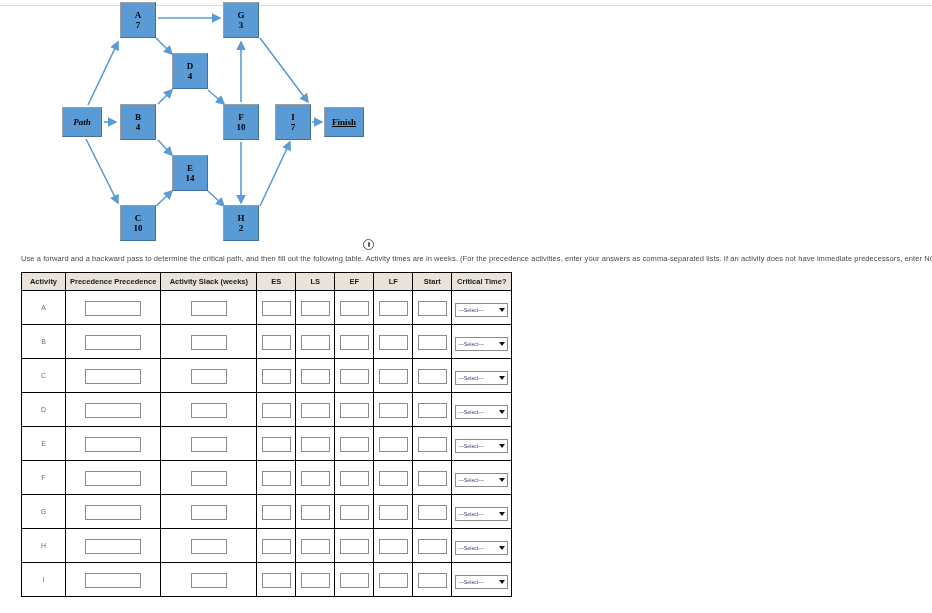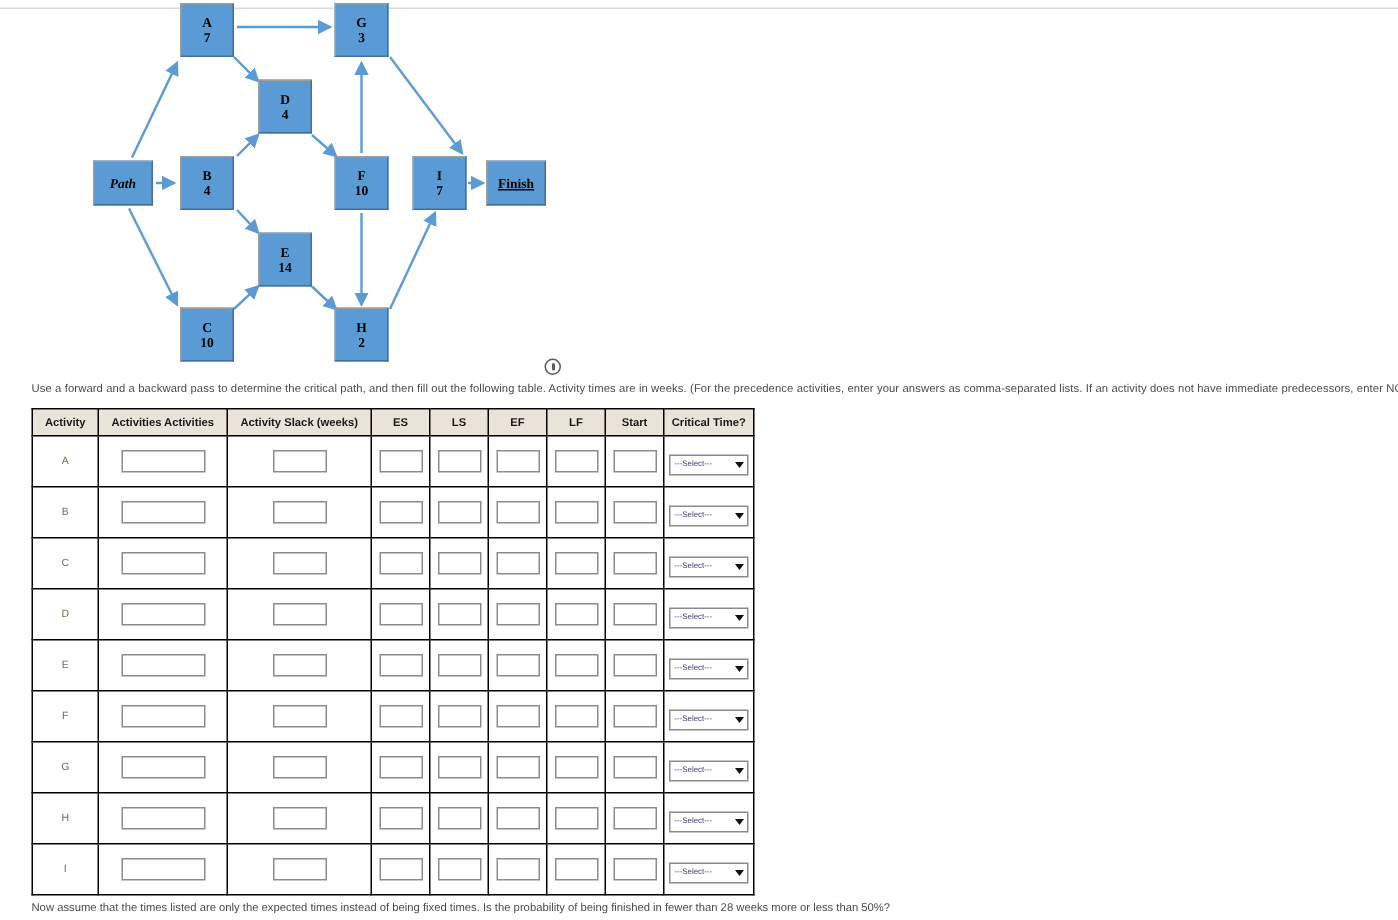--- a/index.html
+++ b/index.html
@@ -260,21 +260,21 @@
   </div>
 
   <div class="info-icon"></div>
 
   <div class="instr">Use a forward and a backward pass to determine the critical path, and then fill out the following table. Activity times are in weeks. (For the precedence activities, enter your answers as comma-separated lists. If an activity does not have immediate predecessors, enter NONE.)</div>
 
   <table id="grid">
     <thead>
       <tr>
         <th class="cw-act">Activity</th>
-        <th class="cw-prec">Activities Activities</th>
+        <th class="cw-prec">Precedence Precedence</th>
         <th class="cw-time">Activity Slack (weeks)</th>
         <th class="cw-num">ES</th>
         <th class="cw-num">LS</th>
         <th class="cw-num">EF</th>
         <th class="cw-num">LF</th>
         <th class="cw-num">Start</th>
         <th class="cw-cp">Critical Time?</th>
       </tr>
     </thead>
     <tbody id="grid-body">
@@ -400,15 +400,14 @@
           <td class="cw-num"><input type="text" class="tbox num" value="" style=""></td>
           <td class="cw-num"><input type="text" class="tbox num" value="" style=""></td>
           <td class="cw-cp"><div class="selbox">
               <span class="seltext">---Select---</span>
               <span class="chev"></span>
             </div></td>
         </tr>
       </tbody>
   </table>
 
-  <div class="bottom-note">Now assume that the times listed are only the expected times instead of being fixed times. Is the probability of being finished in fewer than 28 weeks more or less than 50%?</div>
 
 </div>
 
 </body></html>

